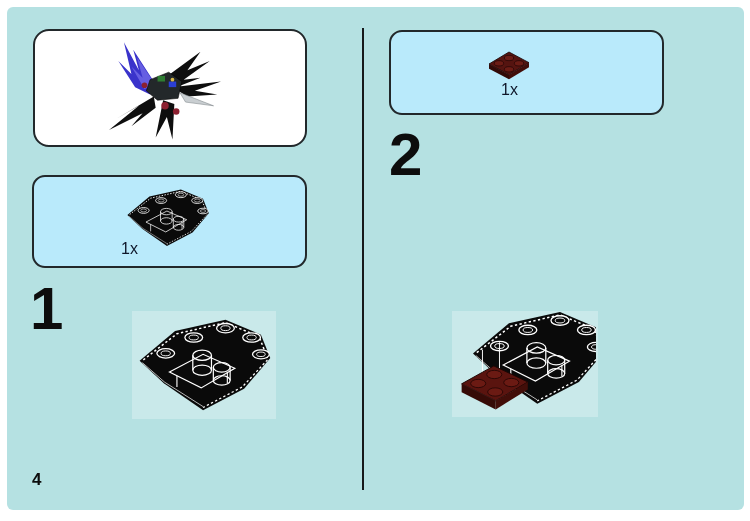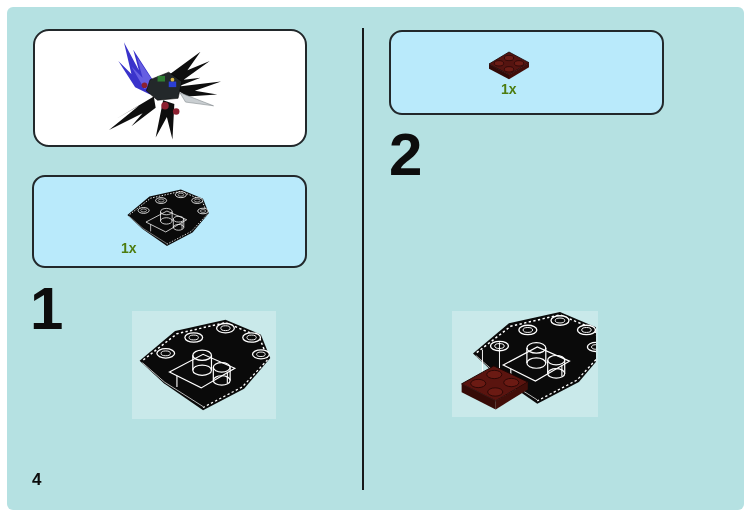--- a/index.html
+++ b/index.html
@@ -19,21 +19,21 @@
   .callout{
     background:#b9eafb;border:2px solid #22282b;border-radius:13px;
     position:absolute;box-sizing:border-box;
   }
   .callout-left{left:25px;top:168px;width:275px;height:93px;}
   .callout-right{left:382px;top:23px;width:275px;height:85px;}
   .piece-icon{position:absolute;}
   .wedge-icon{left:113px;top:179px;}
   .plate-icon{left:475px;top:37px;}
   .qty{
-    position:absolute;font-size:14px;font-weight:bold;color:#4d7c0f;line-height:1;
+    position:absolute;font-size:16px;font-weight:normal;color:#0f172a;line-height:1;
   }
   .qty-left{left:114px;top:234px;}
   .qty-right{left:494px;top:75px;}
   .step-num{
     position:absolute;font-size:60px;font-weight:bold;color:#0d0d0d;line-height:1;
     letter-spacing:-2px;
   }
   .step1-num{left:23px;top:272px;}
   .step2-num{left:382px;top:118px;}
   .step-img{

